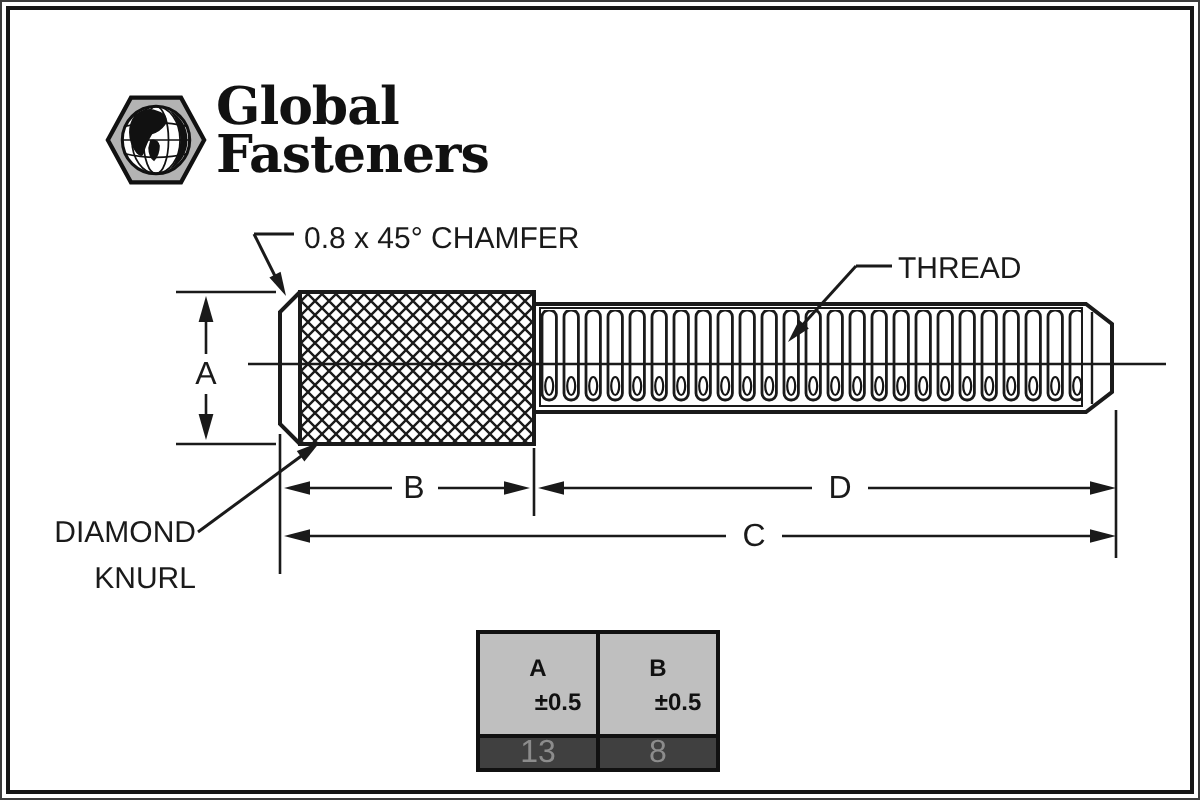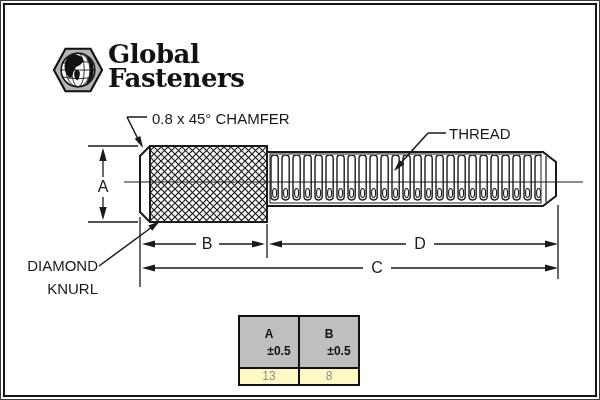--- a/index.html
+++ b/index.html
@@ -21,21 +21,21 @@
   .dim{font-size:16px;}
   #draw line,#draw path,#draw rect,#draw polyline{stroke:#1a1a1a;}
 
   
   .spec{position:absolute;left:238px;top:315px;border-collapse:collapse;background:#fff;}
   .spec th,.spec td{border:2px solid #111;width:58px;text-align:center;}
   .spec th{background:#bfbfbf;height:46px;font-size:12px;font-weight:bold;
            color:#111;vertical-align:middle;padding:2px 0;}
   .spec th .letter{display:block;margin-bottom:3px;}
   .spec th .tol{display:block;margin-left:20px;}
-  .spec td{height:15px;font-size:12px;color:#8c8c8c;background:#fef9c3;padding:0;line-height:15px;}
+  .spec td{height:15px;font-size:16px;color:#8c8c8c;background:#404040;padding:0;line-height:15px;}
 </style>
 </head>
 <body>
 
 <div id="stage">
   <div class="frame-a"></div>
   <div class="frame-b"></div>
 
   <div class="logo">
     <svg class="logo-hex" viewBox="0 0 54 54">

